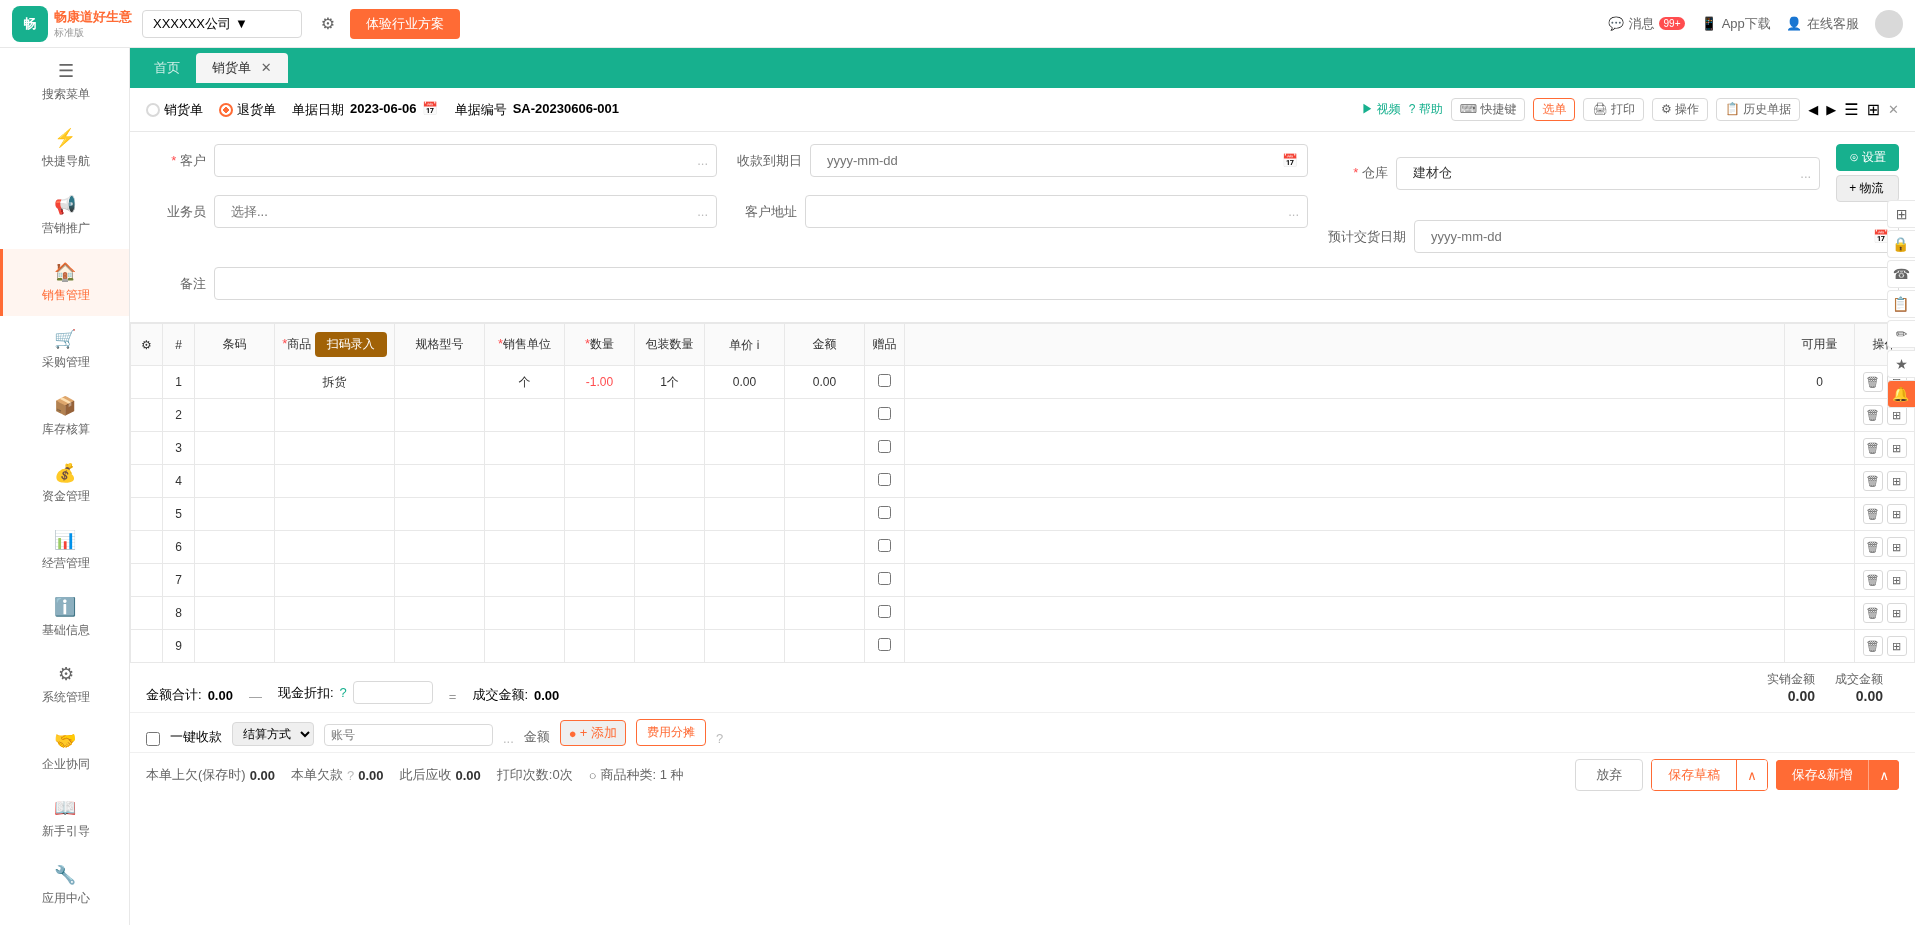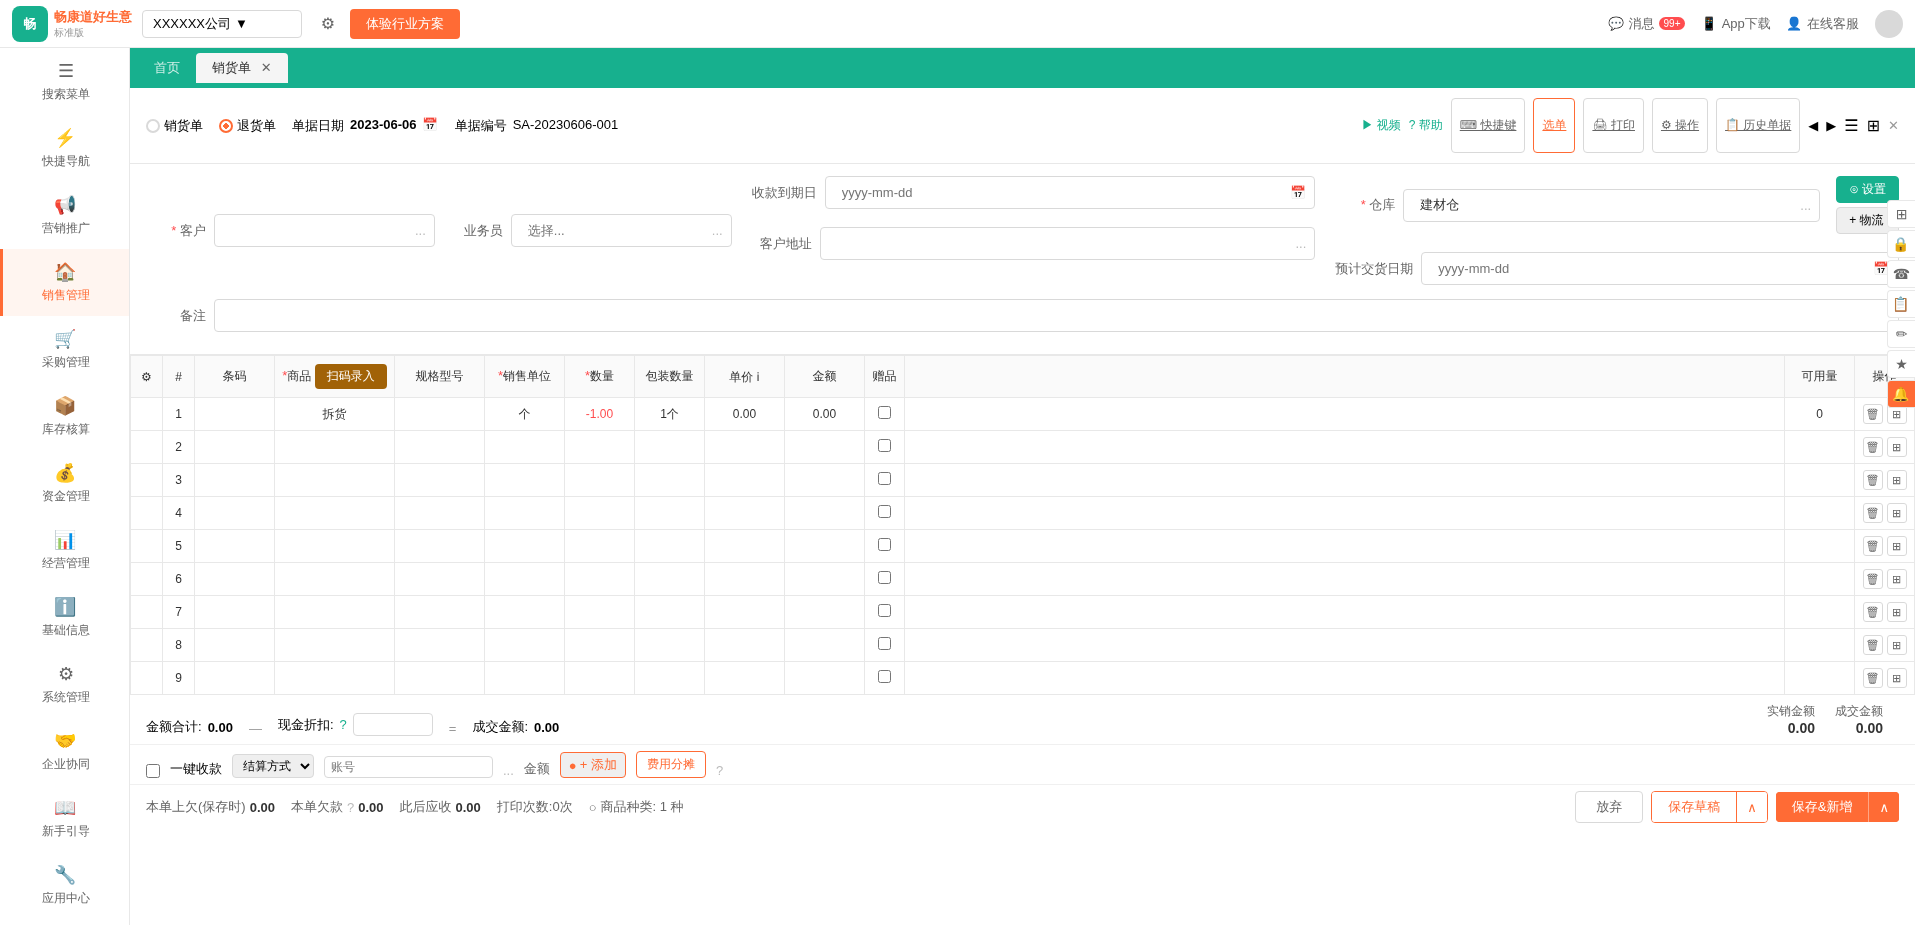--- a/index.html
+++ b/index.html
@@ -43,21 +43,21 @@
     
     .form-area { background: #f5f5f5; flex: 1; overflow-y: auto; display: flex; flex-direction: column; }
     .form-header { background: #fff; padding: 10px 16px; border-bottom: 1px solid #e8e8e8; display: flex; align-items: center; gap: 16px; flex-shrink: 0; }
     .radio-group { display: flex; gap: 16px; }
     .radio-item { display: flex; align-items: center; gap: 4px; cursor: pointer; }
     .radio-dot { width: 14px; height: 14px; border-radius: 50%; border: 2px solid #d9d9d9; }
     .radio-dot.active { border-color: #ff6b35; background: radial-gradient(circle, #ff6b35 40%, white 40%); }
     .form-date { display: flex; align-items: flex-start; gap: 6px; }
     .form-actions-right { margin-left: auto; display: flex; align-items: center; gap: 8px; }
     .action-link { color: #17b08e; cursor: pointer; font-size: 12px; display: flex; align-items: center; gap: 3px; }
-    .action-btn { border: 1px solid #d9d9d9; background: #fff; border-radius: 4px; padding: 18px 8px; cursor: pointer; font-size: 12px; color: #666; display: flex; align-items: center; gap: 3px; text-decoration: underline; }
+    .action-btn { border: 1px solid #d9d9d9; background: #fff; border-radius: 4px; padding: 2px 8px; cursor: pointer; font-size: 12px; color: #666; display: flex; align-items: center; gap: 3px; }
     .action-btn.orange { border-color: #ff6b35; color: #ff6b35; }
 
     
     .form-fields { background: #fff; padding: 12px 16px; border-bottom: 1px solid #e8e8e8; flex-shrink: 0; }
     .form-row { display: flex; align-items: center; margin-bottom: 10px; gap: 8px; }
     .form-label { color: #666; min-width: 60px; text-align: right; flex-shrink: 0; }
     .form-input { border: 1px solid #d9d9d9; border-radius: 4px; padding: 4px 8px; flex: 1; color: #333; background: #fff; outline: none; }
     .input-dots { color: #bbb; cursor: pointer; }
     .calendar-icon { color: #bbb; cursor: pointer; }
     .side-btn { border: 1px solid #d9d9d9; border-radius: 4px; padding: 4px 12px; cursor: pointer; font-size: 12px; display: flex; align-items: center; gap: 4px; white-space: nowrap; }
@@ -242,21 +242,21 @@
         </div>
 
         <div class="form-date">
           <span>单据日期</span>
           <span style="font-weight:bold;">2023-06-06</span>
           <span class="calendar-icon">📅</span>
         </div>
 
         <div class="form-date">
           <span>单据编号</span>
-          <span style="font-weight:normal;">SA-20230606-001</span>
+          <span style="font-weight:bold;">SA-20230606-001</span>
         </div>
 
         <div class="form-actions-right">
           <span class="action-link">▶ 视频</span>
           <span class="action-link">? 帮助</span>
           <button class="action-btn">⌨ 快捷键</button>
           <button class="action-btn orange">选单</button>
           <button class="action-btn">🖨 打印</button>
           <button class="action-btn">⚙ 操作</button>
           <button class="action-btn">📋 历史单据</button>
@@ -264,21 +264,21 @@
           <span style="cursor:pointer;">▶</span>
           <span style="cursor:pointer;font-size:16px;">☰</span>
           <span style="cursor:pointer;font-size:16px;">⊞</span>
           <span style="cursor:pointer;color:#999;">✕</span>
         </div>
       </div>
 
       <div class="form-fields">
         <div style="display:flex; gap:20px;">
 
-          <div style="flex:1; display:flex; gap:8px;">
+          <div style="flex:1; display:flex; flex-direction:column; gap:8px;">
 
             <div class="form-row">
               <span class="form-label"><span class="req">*</span> 客户</span>
               <div style="flex:1; display:flex; align-items:center; border:1px solid #d9d9d9; border-radius:4px; padding:4px 8px; background:#fff;">
                 <input class="form-input" style="border: none; flex: 1 1 0%; outline: none;" placeholder="">
                 <span class="input-dots">...</span>
               </div>
             </div>
 
             <div class="form-row">

